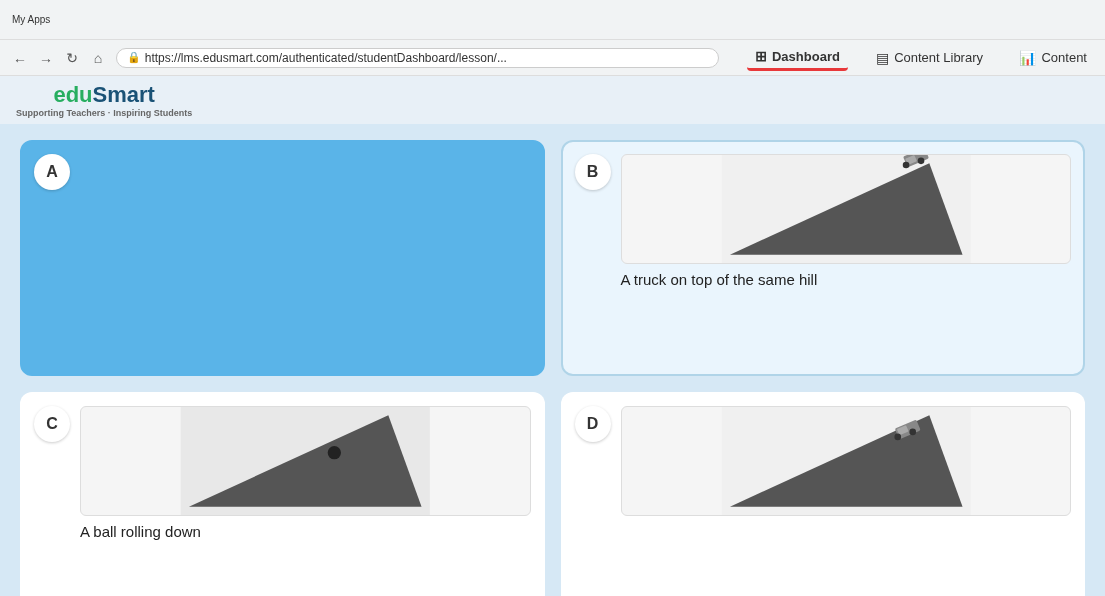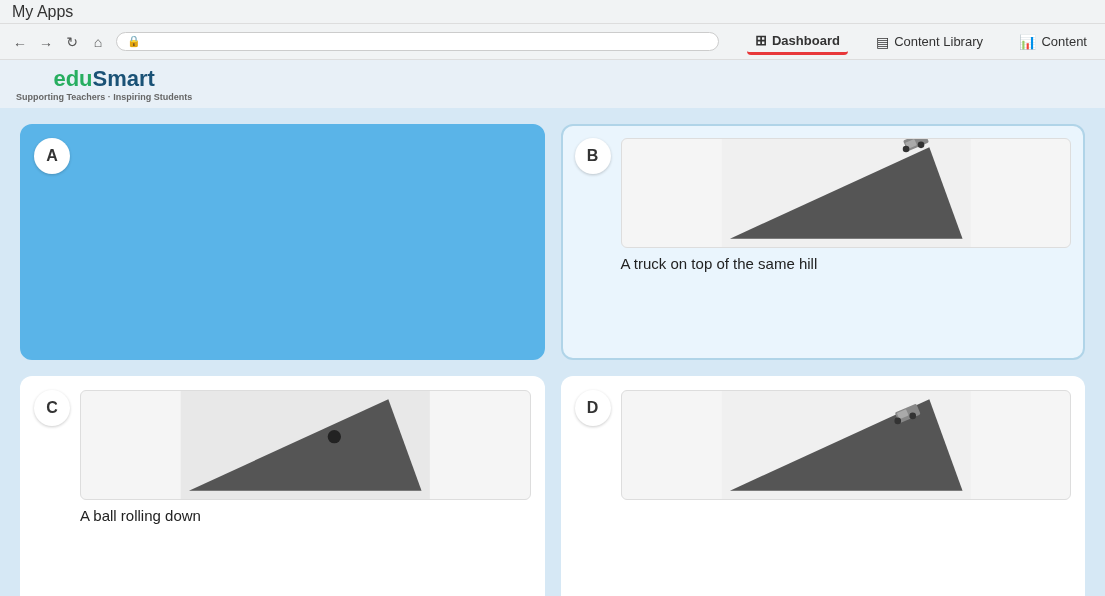--- a/index.html
+++ b/index.html
@@ -175,45 +175,46 @@
       font-weight: 500;
       color: #222;
       line-height: 1.3;
     }
     .answer-card.selected .card-label {
       color: #fff;
     }
 
     .my-apps-bar {
       background: #f1f3f4;
-      height: 24px;
+      height: 40px;
       display: flex;
       align-items: center;
       padding: 0 12px;
-      font-size: 16px;
+      font-size: 10px;
       color: #333;
       border-bottom: 1px solid #ddd;
     }
   </style>
 </head>
 <body>
 
 <div class="my-apps-bar">
   <span>My Apps</span>
 </div>
 
 <div class="browser-bar">
   <div class="browser-controls">
     <button class="browser-btn">←</button>
     <button class="browser-btn">→</button>
     <button class="browser-btn">↻</button>
     <button class="browser-btn">⌂</button>
   </div>
   <div class="address-bar">
     <span class="lock-icon">🔒</span>
+    <span>https://lms.edusmart.com/authenticated/studentDashboard/lesson/...</span>
   </div>
   <div class="nav-tabs">
     <div class="nav-tab active">
       <span class="tab-icon">⊞</span>
       <span>Dashboard</span>
     </div>
     <div class="nav-tab">
       <span class="tab-icon">▤</span>
       <span>Content Library</span>
     </div>

